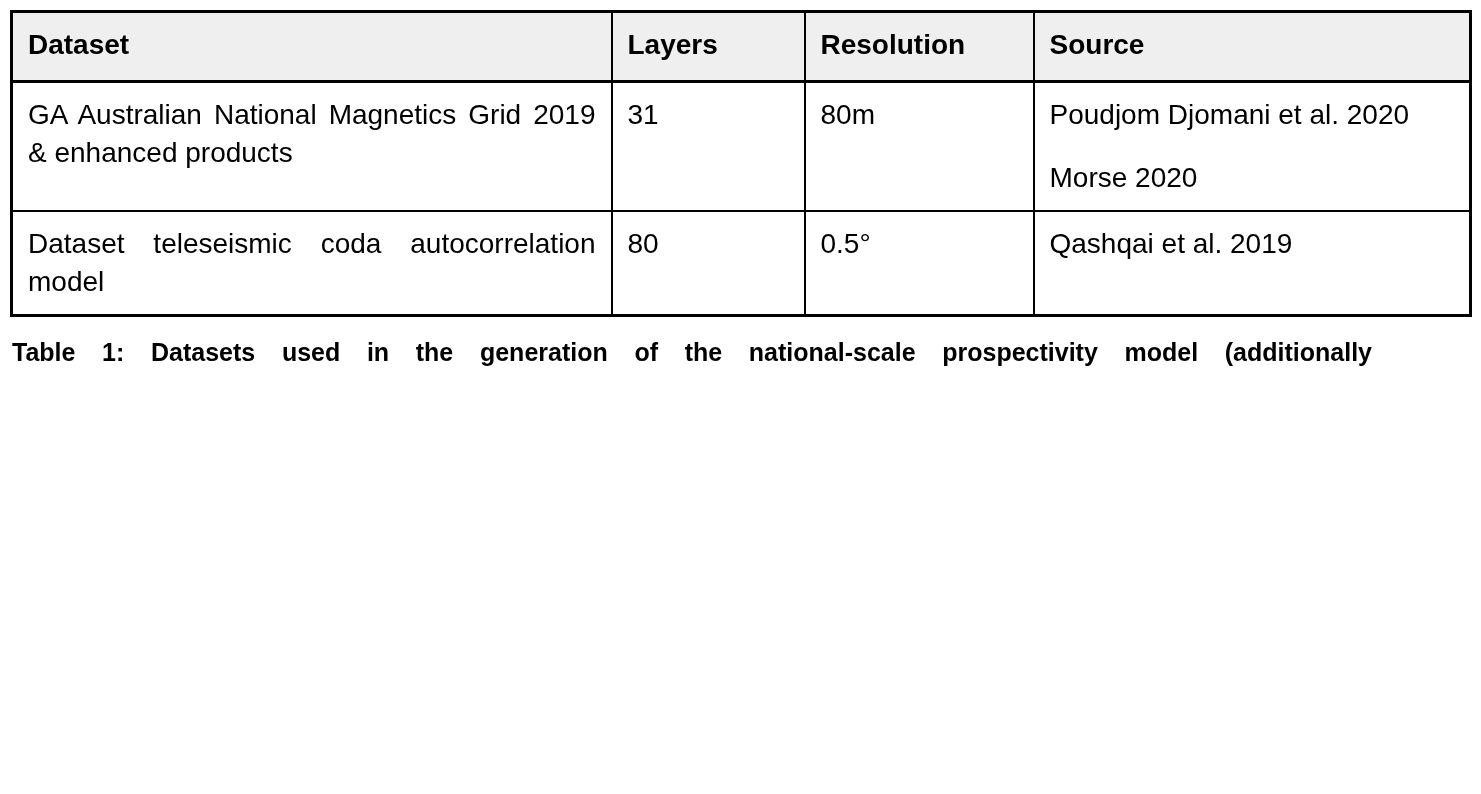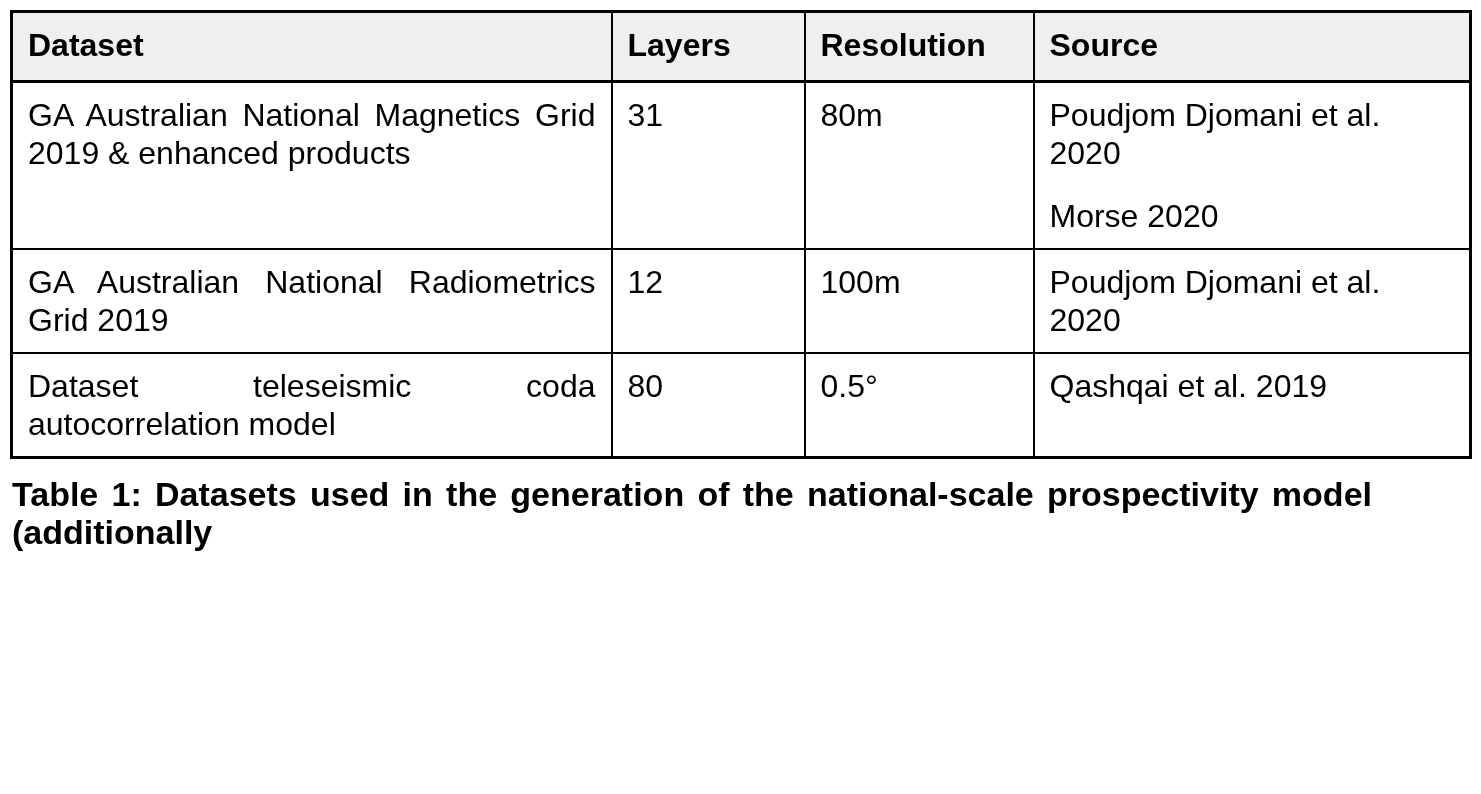--- a/index.html
+++ b/index.html
@@ -24,21 +24,21 @@
     border: 3px solid #000000;
   }
   col.c-dataset    { width: 600px; }
   col.c-layers     { width: 193px; }
   col.c-resolution { width: 229px; }
   col.c-source     { width: 437px; }
   th, td {
     border: 2px solid #000000;
     vertical-align: top;
     padding: 13px 15px 13px 15px;
-    font-size: 32px;
+    font-size: 28px;
     line-height: 38px;
     overflow: hidden;
   }
   thead th {
     background: #efefef;
     text-align: left;
     font-weight: bold;
     border-bottom: 3px solid #000000;
   }
   td.dataset { text-align: justify; }
@@ -50,21 +50,21 @@
   tr.hdr  { height: 70px; }
   tr.r0   { height: 72px; }
   tr.r1   { height: 120px; }
   tr.r2   { height: 70px; }
   tr.r3   { height: 75px; }
   tr.r4   { height: 109px; }
   tr.r5   { height: 111px; }
   .caption {
     width: 1360px;
     margin: 16px 0 0 2px;
-    font-size: 34px;
+    font-size: 25px;
     font-weight: bold;
     line-height: 38px;
   }
   .caption .line1 {
     text-align: justify;
     text-align-last: justify;
   }
   .caption .line2 {
     text-align: left;
   }
@@ -92,28 +92,20 @@
     <tbody>
       <tr class="r1">
         <td class="dataset">GA Australian National Magnetics Grid 2019 &amp; enhanced products</td>
         <td>31</td>
         <td>80m</td>
         <td>
           <p>Poudjom Djomani et al. 2020</p>
           <p>Morse 2020</p>
         </td>
       </tr>
-      <tr class="r2">
-        <td class="dataset">GA Australian National Radiometrics Grid 2019</td>
-        <td>12</td>
-        <td>100m</td>
-        <td>
-            <p>Poudjom Djomani et al. 2020</p>
-          </td>
-      </tr>
       <tr class="r3">
         <td class="dataset">Dataset teleseismic coda autocorrelation model</td>
         <td>80</td>
         <td>0.5°</td>
         <td>
             <p>Qashqai et al. 2019</p>
           </td>
       </tr>
     </tbody>
   </table>

